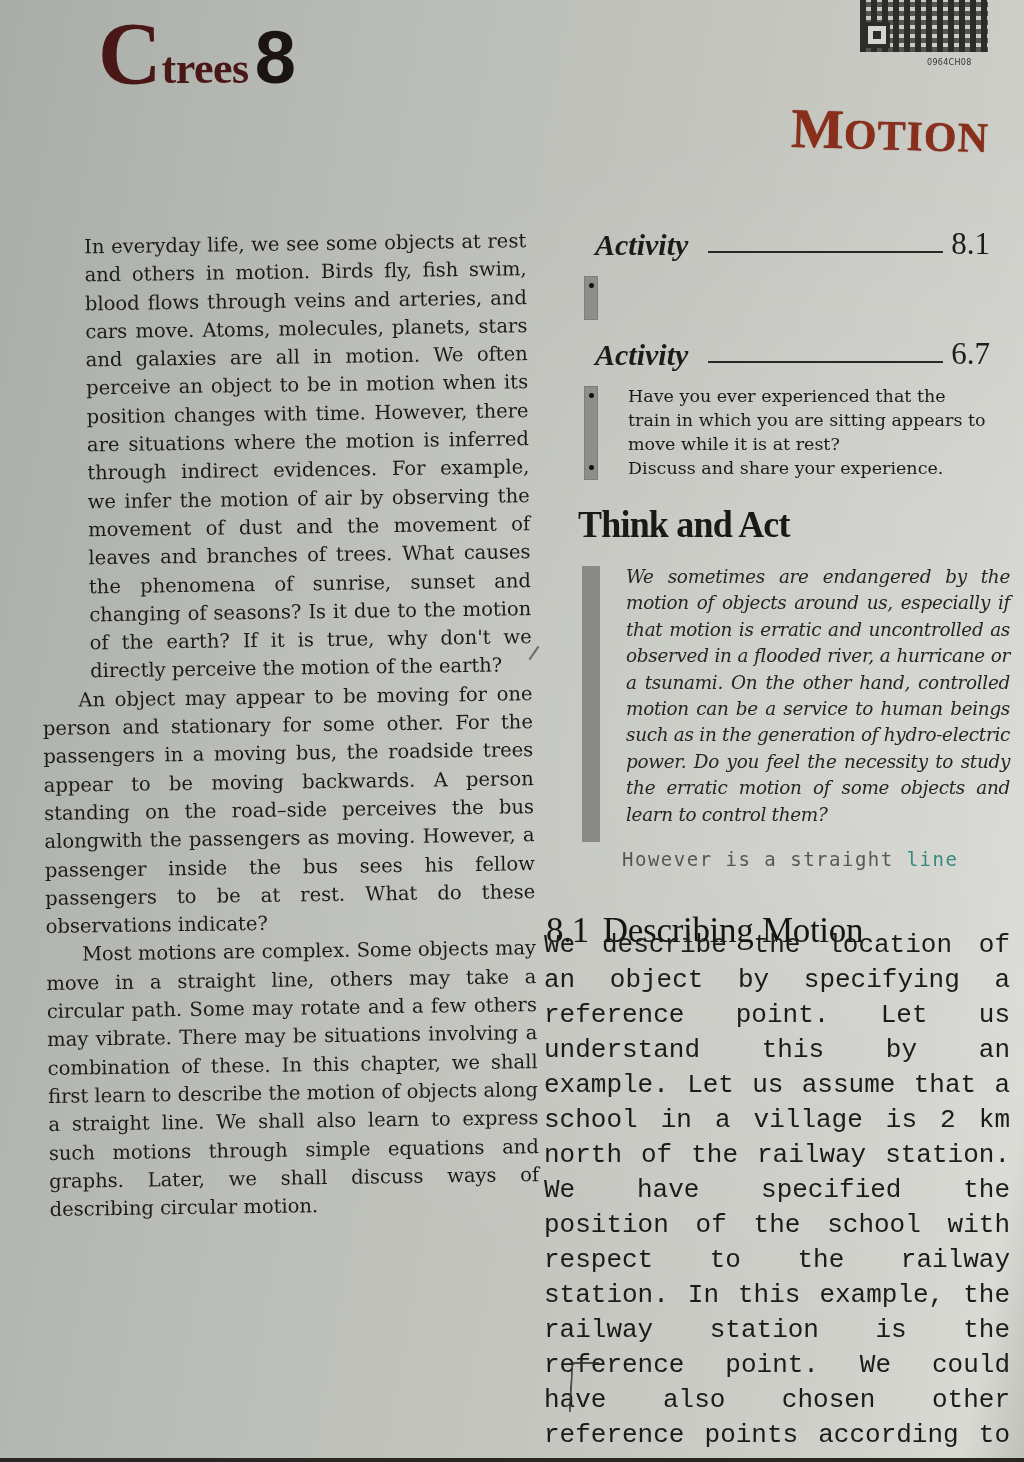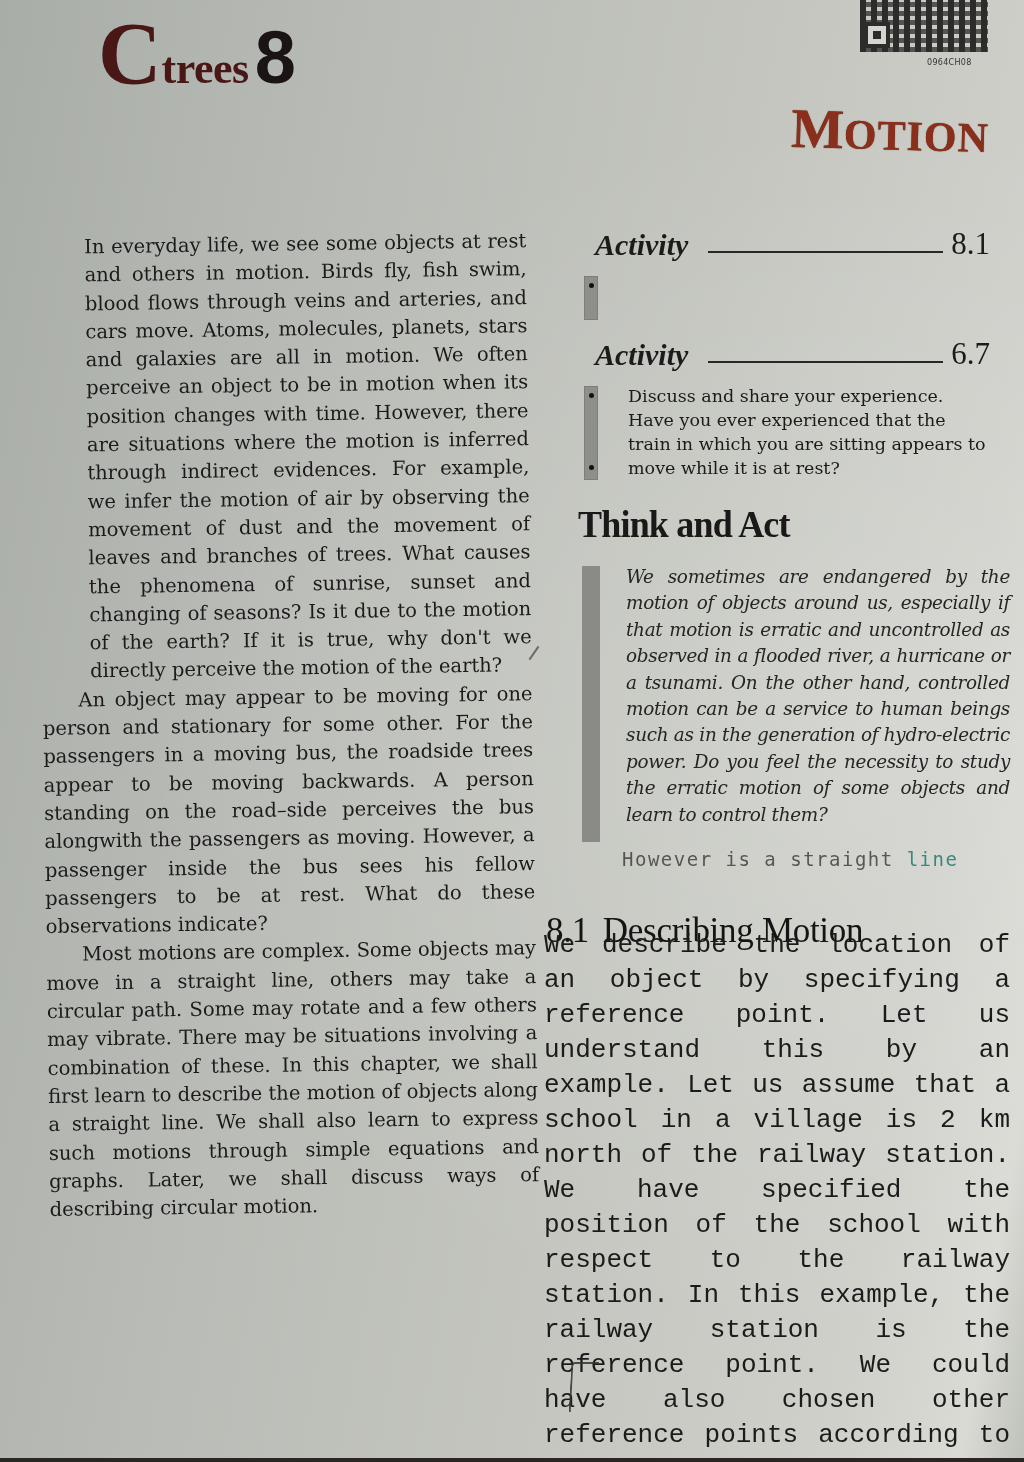--- a/index.html
+++ b/index.html
@@ -189,22 +189,22 @@
 <div class="activity" style="top:332px;">
   <div class="activity-head">
     <span class="activity-word">Activity</span>
     <span class="activity-rule"></span>
     <span class="activity-num">6.7</span>
   </div>
   <div class="activity-body">
     <div class="activity-bar" style="height:94px;"></div>
     <span class="bullet-dot" style="top:9px;"></span>
     <span class="bullet-dot" style="top:81px;"></span>
+    <div>Have you ever experienced that the train in which you are sitting appears to move while it is at rest?</div>
     <div>Discuss and share your experience.</div>
-    <div>Have you ever experienced that the train in which you are sitting appears to move while it is at rest?</div>
   </div>
 </div>
 
 <div class="think-head">Think and Act</div>
 <div class="think-box">
   <div class="think-bar"></div>
   <div class="think-text">We sometimes are endangered by the motion of objects around us, especially if that motion is erratic and uncontrolled as observed in a flooded river, a hurricane or a tsunami. On the other hand, controlled motion can be a service to human beings such as in the generation of hydro-electric power. Do you feel the necessity to study the erratic motion of some objects and learn to control them?</div>
 </div>
 
 <div class="handwriting">

